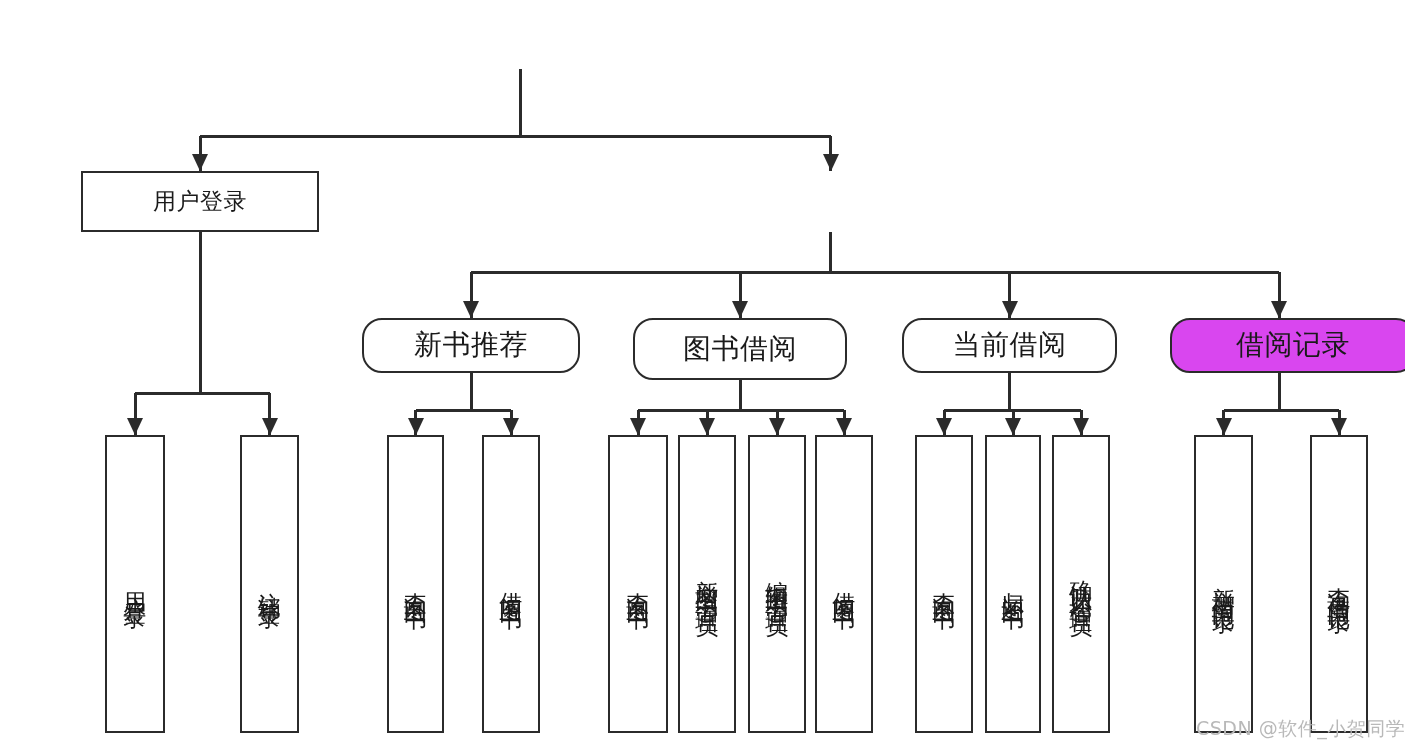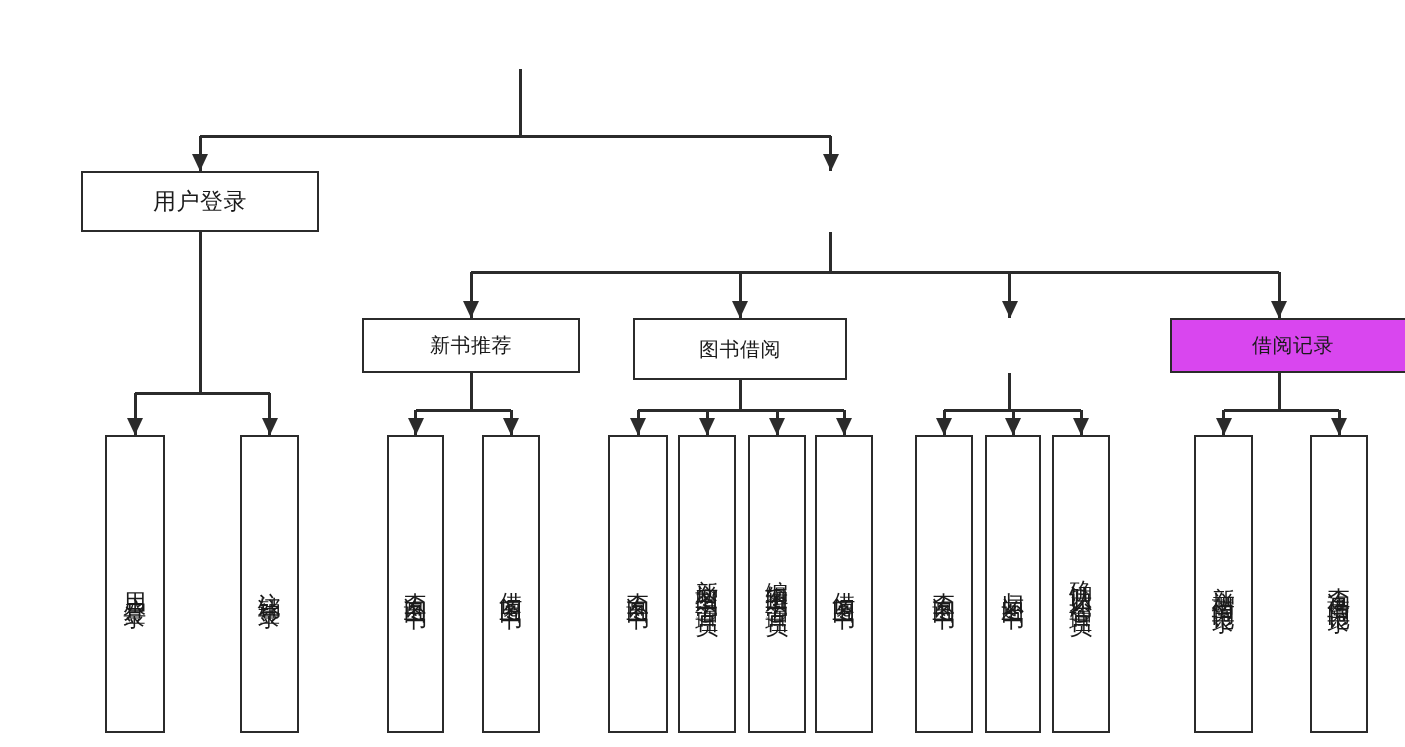--- a/index.html
+++ b/index.html
@@ -32,21 +32,21 @@
   .node .label{
     display:block;
     color:#1a1a1a;
     letter-spacing:.5px;
   }
 
   .node.root{ font-size:25px; }
   .node.root .label{ letter-spacing:1px; }
 
   .node.lvl2{ font-size:23px; }
-  .node.lvl3{ font-size:20px; }
+  .node.lvl3{ font-size:28px;border-radius:20px; }
 
   
   .node.leaf{
     font-size:23px;
     align-items:center;
     justify-content:center;
   }
   .node.leaf .label{
     writing-mode:vertical-rl;
     text-orientation:upright;
@@ -140,20 +140,23 @@
     <div class="arrow" style="left: 1331px; top: 418px; border-top-color: rgb(43, 43, 43);"></div>
     <div class="node lvl2" style="left: 81px; top: 171px; width: 238px; height: 61px; border-color: rgb(43, 43, 43); background: rgb(255, 255, 255);">
       <span class="label" style="color: rgb(26, 26, 26);">用户登录</span>
     </div>
     <div class="node lvl3" style="left: 362px; top: 318px; width: 218px; height: 55px; border-color: rgb(43, 43, 43); background: rgb(255, 255, 255);">
       <span class="label" style="color: rgb(26, 26, 26);">新书推荐</span>
     </div>
     <div class="node lvl3" style="left: 633px; top: 318px; width: 214px; height: 62px; border-color: rgb(43, 43, 43); background: rgb(255, 255, 255);">
       <span class="label" style="color: rgb(26, 26, 26);">图书借阅</span>
     </div>
+    <div class="node lvl3" style="left: 902px; top: 318px; width: 215px; height: 55px; border-color: rgb(43, 43, 43); background: rgb(255, 255, 255);">
+      <span class="label" style="color: rgb(26, 26, 26);">当前借阅</span>
+    </div>
     <div class="node lvl3" style="left: 1170px; top: 318px; width: 246px; height: 55px; border-color: rgb(43, 43, 43); background: #d946ef;">
       <span class="label" style="color: rgb(26, 26, 26);">借阅记录</span>
     </div>
     <div class="node leaf" style="left: 105px; top: 435px; width: 60px; height: 298px; border-color: rgb(43, 43, 43); background: rgb(255, 255, 255);">
       <span class="label" style="color: rgb(26, 26, 26);">用户登录</span>
     </div>
     <div class="node leaf" style="left: 240px; top: 435px; width: 59px; height: 298px; border-color: rgb(43, 43, 43); background: rgb(255, 255, 255);">
       <span class="label" style="color: rgb(26, 26, 26);">注销登录</span>
     </div>
     <div class="node leaf" style="left: 387px; top: 435px; width: 57px; height: 298px; border-color: rgb(43, 43, 43); background: rgb(255, 255, 255);">
@@ -182,13 +185,14 @@
     </div>
     <div class="node leaf" style="left: 1052px; top: 435px; width: 58px; height: 298px; border-color: rgb(43, 43, 43); background: rgb(255, 255, 255);">
       <span class="label" style="color: rgb(26, 26, 26);">确认归还（管理员）</span>
     </div>
     <div class="node leaf" style="left: 1194px; top: 435px; width: 59px; height: 298px; border-color: rgb(43, 43, 43); background: rgb(255, 255, 255);">
       <span class="label" style="color: rgb(26, 26, 26);">新增借阅记录</span>
     </div>
     <div class="node leaf" style="left: 1310px; top: 435px; width: 58px; height: 298px; border-color: rgb(43, 43, 43); background: rgb(255, 255, 255);">
       <span class="label" style="color: rgb(26, 26, 26);">查询借阅记录</span>
     </div>
+    <div id="watermark" style="left: 1196px; top: 716px; color: rgb(185, 185, 185);">CSDN @软件_小贺同学</div>
   </div>
 
 </body></html>

